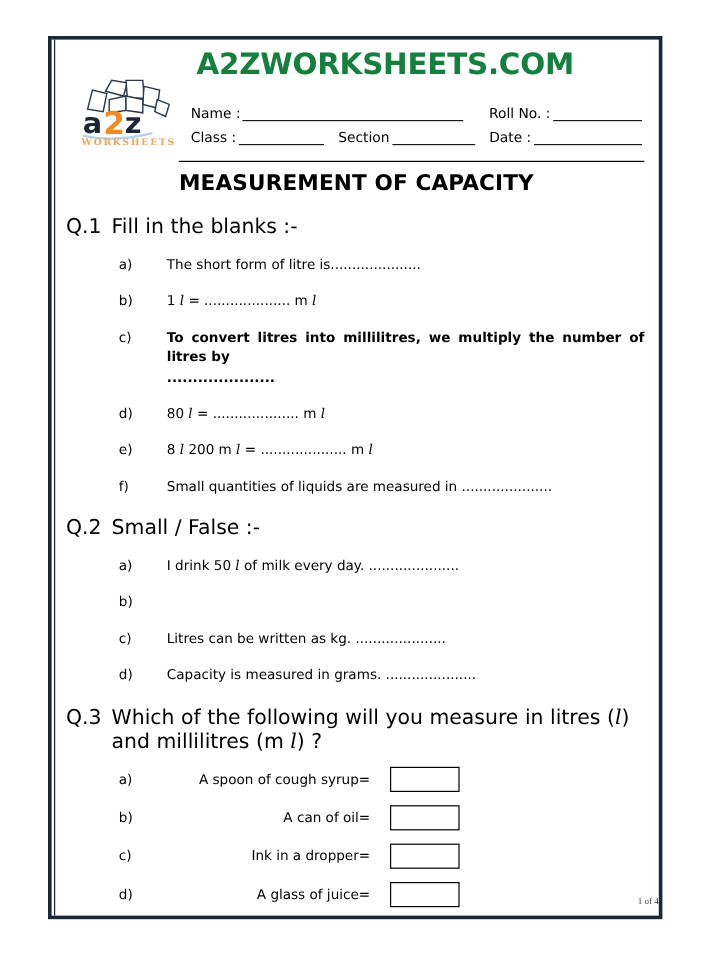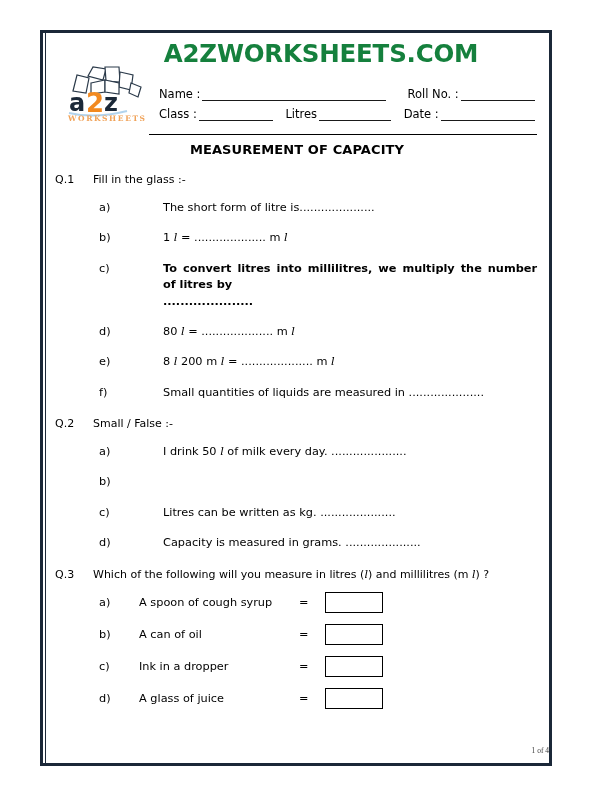--- a/index.html
+++ b/index.html
@@ -103,72 +103,72 @@
     left: 94px;
     right: 2px;
     top: 101px;
     height: 0;
     border-top: 1.8px solid #000000;
   }
 
   
   .sheet-title {
     text-align: center;
-    font-size: 13px;
+    font-size: 18px;
     font-weight: bold;
     color: #000000;
     margin-top: 11px;
     margin-bottom: 0;
     letter-spacing: 0.1px;
   }
 
   
   .qblock { margin-top: 16px; }
   .qhead {
     display: flex;
-    font-size: 11px;
+    font-size: 17px;
     color: #000;
     margin-bottom: 3px;
   }
   .qnum { width: 38px; flex: 0 0 38px; }
   .qtext { flex: 1 1 auto; }
 
   .items { margin-top: 2px; }
   .item {
     display: flex;
     font-size: 11.3px;
     color: #000;
     margin-top: 14px;
     line-height: 1.45;
   }
   .item-letter {
     width: 40px;
     flex: 0 0 40px;
     padding-left: 44px;
     box-sizing: content-box;
   }
-  .item-body { flex: 1 1 auto; padding-right: 2px; margin-left: 24px; }
+  .item-body { flex: 1 1 auto; padding-right: 2px; }
   .item-body.justify { text-align: justify; font-weight: bold; }
 
   i.lit { font-style: italic; font-family: "DejaVu Serif", "Liberation Serif", serif; }
 
   
   .q3row {
     display: flex;
     align-items: center;
     font-size: 11.3px;
     margin-top: 11px;
   }
   .q3-letter {
     width: 40px;
     flex: 0 0 40px;
     padding-left: 44px;
     box-sizing: content-box;
   }
-  .q3-name { width: 160px; flex: 0 0 160px; }
+  .q3-name { width: 160px; flex: 0 0 160px; text-align: right; }
   .q3-eq   { width: 26px; flex: 0 0 26px; }
   .answer-box {
     width: 58px;
     height: 21px;
     border: 1.6px solid #000;
     box-sizing: border-box;
     background: #fff;
   }
 
   
@@ -223,37 +223,37 @@
       <div class="fields">
         <div class="field-row">
           <span class="field-label">Name :</span>
           <span class="rule name"></span>
           <span class="field-label">Roll No. :</span>
           <span class="rule roll"></span>
         </div>
         <div class="field-row">
           <span class="field-label">Class :</span>
           <span class="rule class"></span>
-          <span class="field-label">Litres</span>
+          <span class="field-label">Section</span>
           <span class="rule section"></span>
           <span class="field-label">Date :</span>
           <span class="rule date"></span>
         </div>
       </div>
 
       <div class="header-divider"></div>
     </div>
 
     <div class="sheet-title">MEASUREMENT OF CAPACITY</div>
 
     <div id="questions-root">
         <div class="qblock">
           <div class="qhead">
             <span class="qnum">Q.1</span>
-            <span class="qtext">Fill in the glass :-</span>
+            <span class="qtext">Fill in the blanks :-</span>
           </div>
           <div class="items">
             <div class="item">
               <span class="item-letter">a)</span>
               <span class="item-body">The short form of litre is.....................</span>
             </div>
             <div class="item">
               <span class="item-letter">b)</span>
               <span class="item-body">1 <i class="lit">l</i> = .................... m <i class="lit">l</i></span>
             </div>

